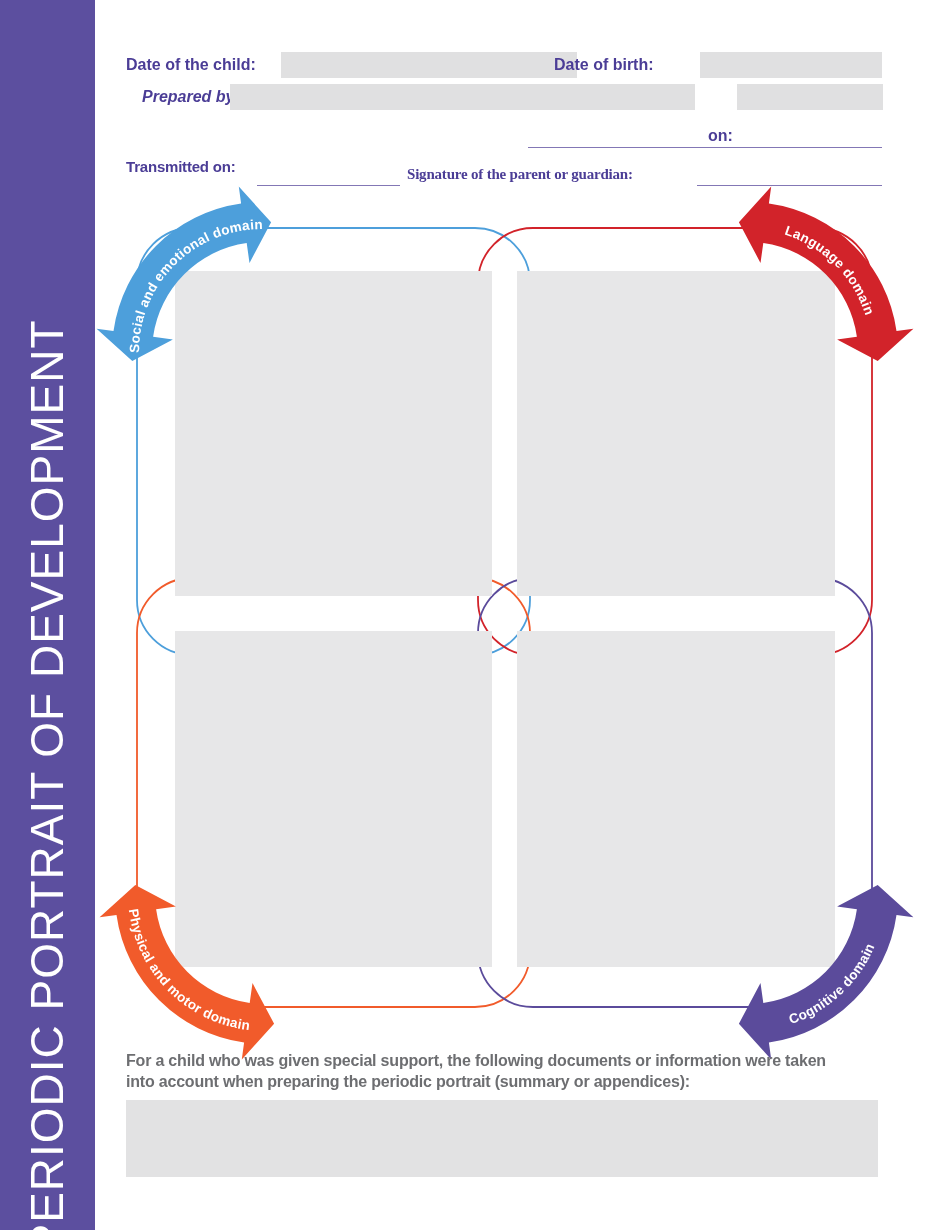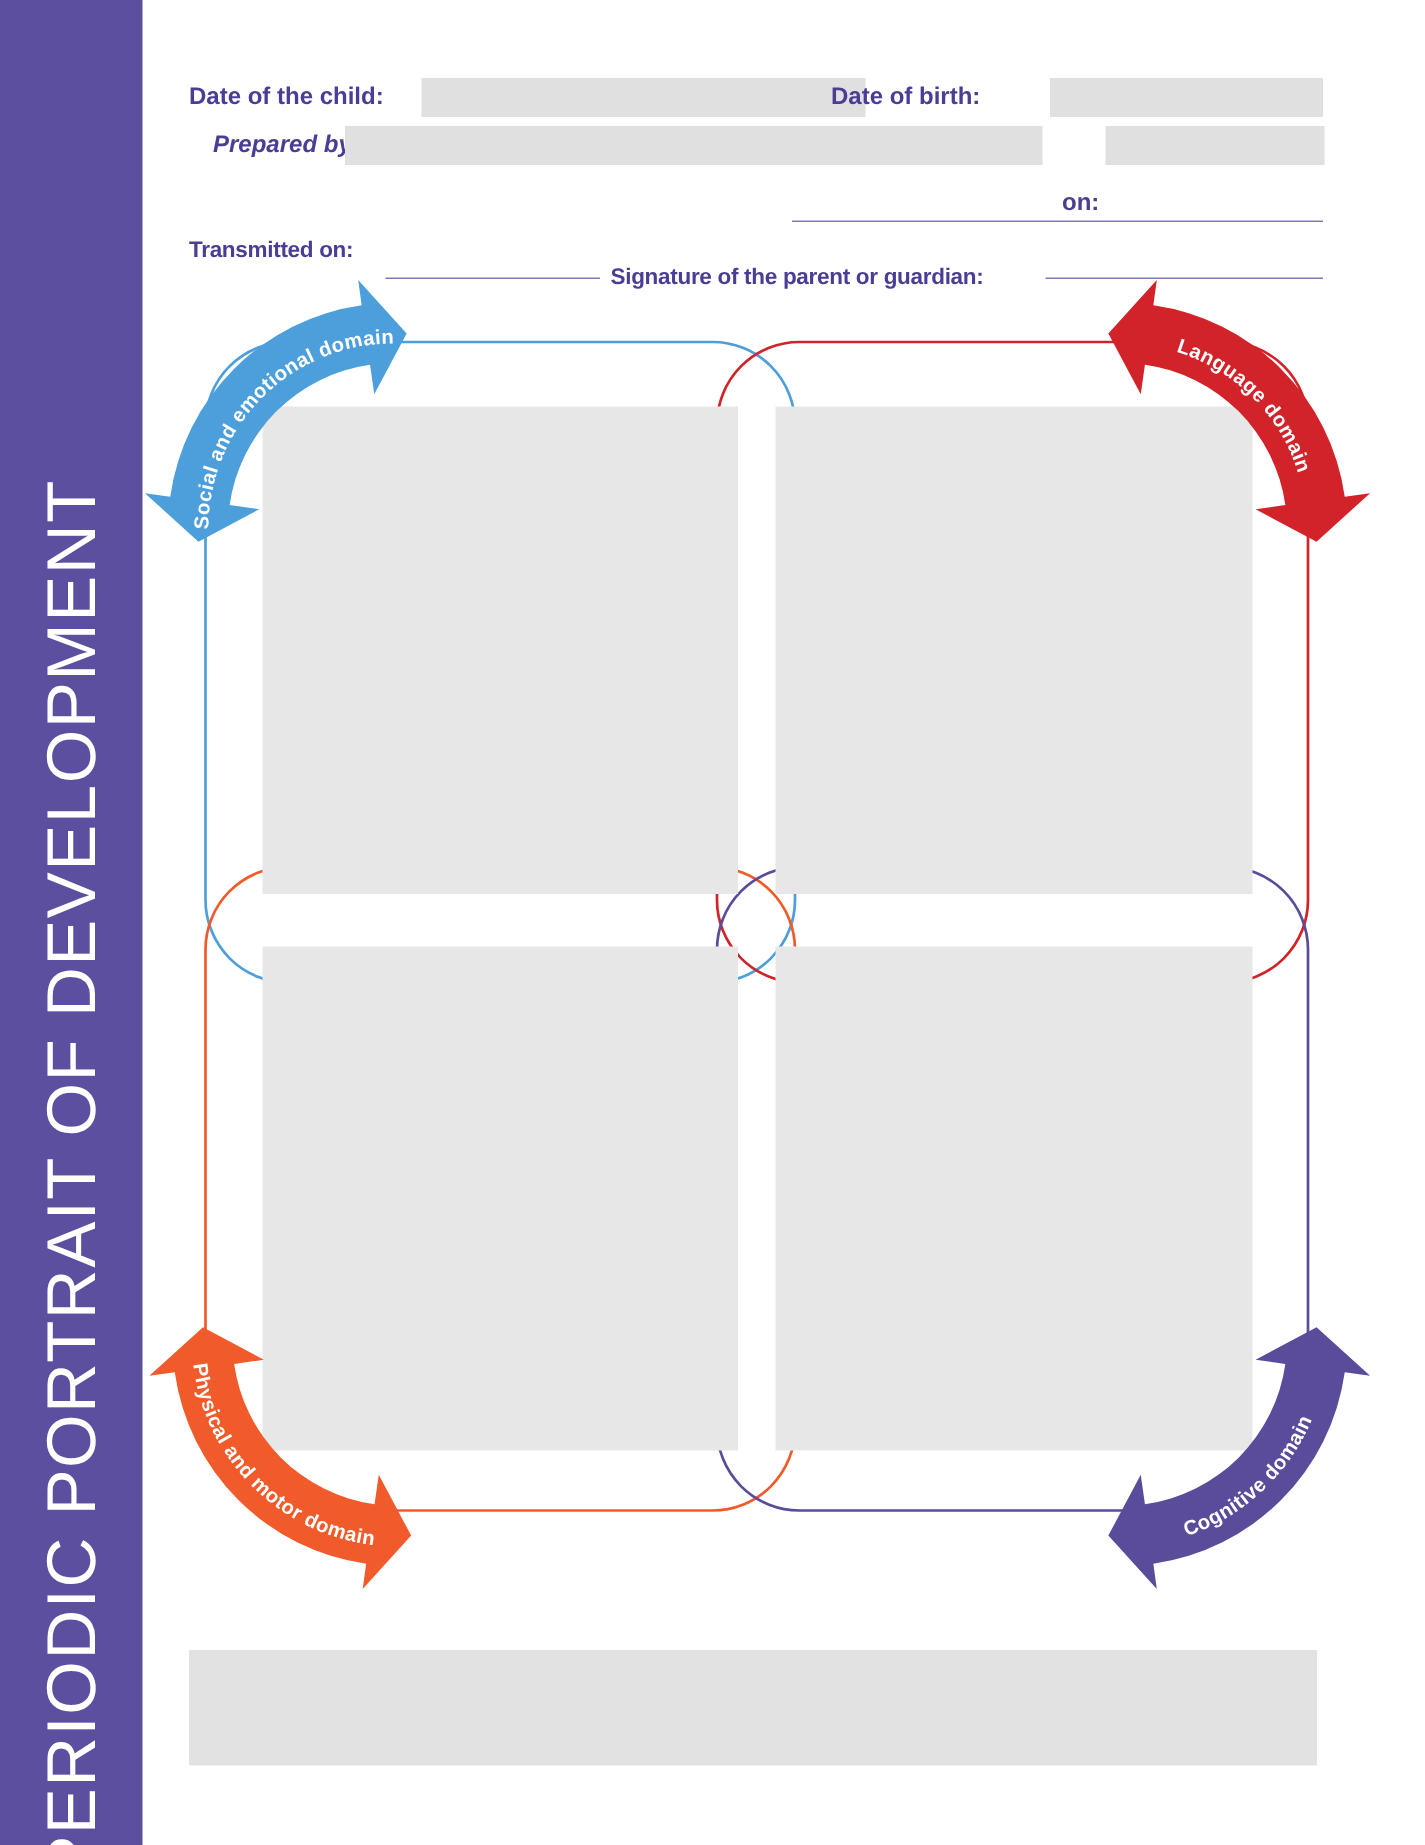--- a/index.html
+++ b/index.html
@@ -43,21 +43,21 @@
 
   <div class="lbl" style="left:142px;top:88px;font-style:italic;">Prepared by:</div>
   <div class="field" style="left:230px;top:84px;width:465px;"></div>
   <div class="lbl" style="left:708px;top:88px;margin-top:39px;">on:</div>
   <div class="field" style="left:737px;top:84px;width:146px;"></div>
 
   <div class="sigline" style="left:528px;top:131px;width:354px;"></div>
 
   <div class="lbl cond" style="left:126px;top:158px;">Transmitted on:</div>
   <div class="sigline" style="left:257px;top:169px;width:143px;"></div>
-  <div class="lbl cond" style="left:407px;top:176px;">Signature of the parent or guardian:</div>
+  <div class="lbl cond" style="left:407px;top:166px;font-family:Liberation Serif, serif;">Signature of the parent or guardian:</div>
   <div class="sigline" style="left:697px;top:169px;width:185px;"></div>
 
   <svg class="diagram" width="950" height="1230" viewBox="0 0 950 1230" xmlns="http://www.w3.org/2000/svg">
     <defs>
       <path id="tpath-social" d="M 139.3 360.6 A 123 123 0 0 1 270.6 229.3"></path>
         <path id="tpath-language" d="M 739.4 229.3 A 123 123 0 0 1 870.7 360.6"></path>
         <path id="tpath-physical" d="M 128.3 884.4 A 137 137 0 0 0 274.6 1030.7"></path>
         <path id="tpath-cognitive" d="M 743.2 1030.9 A 137 137 0 0 0 884.9 898.8"></path>
     </defs>
     <g>
@@ -79,15 +79,16 @@
       <path id="arrow-cognitive" d="M 896.5 914.9 A 150 150 0 0 1 768.9 1042.5 L 771.2 1059.4 L 738.9 1023.7 L 760.5 983.1 L 763.3 1002.9 A 110 110 0 0 0 856.9 909.3 L 837.1 906.5 L 877.7 884.9 L 913.4 917.2 Z" fill="#5B4B9B"></path>
     </g>
     <g>
       <text class="arrow-label"><textPath href="#tpath-social" xlink:href="#tpath-social" startOffset="50%" text-anchor="middle">Social and emotional domain</textPath></text>
       <text class="arrow-label"><textPath href="#tpath-language" xlink:href="#tpath-language" startOffset="50%" text-anchor="middle">Language domain</textPath></text>
       <text class="arrow-label"><textPath href="#tpath-physical" xlink:href="#tpath-physical" startOffset="50%" text-anchor="middle">Physical and motor domain</textPath></text>
       <text class="arrow-label"><textPath href="#tpath-cognitive" xlink:href="#tpath-cognitive" startOffset="50%" text-anchor="middle">Cognitive domain</textPath></text>
     </g>
   </svg>
 
+  <div class="support-text">For a child who was given special support, the following documents or information were taken into account when preparing the periodic portrait (summary or appendices):</div>
   <div class="support-box"></div>
 
 </div>
 
 </body></html>

